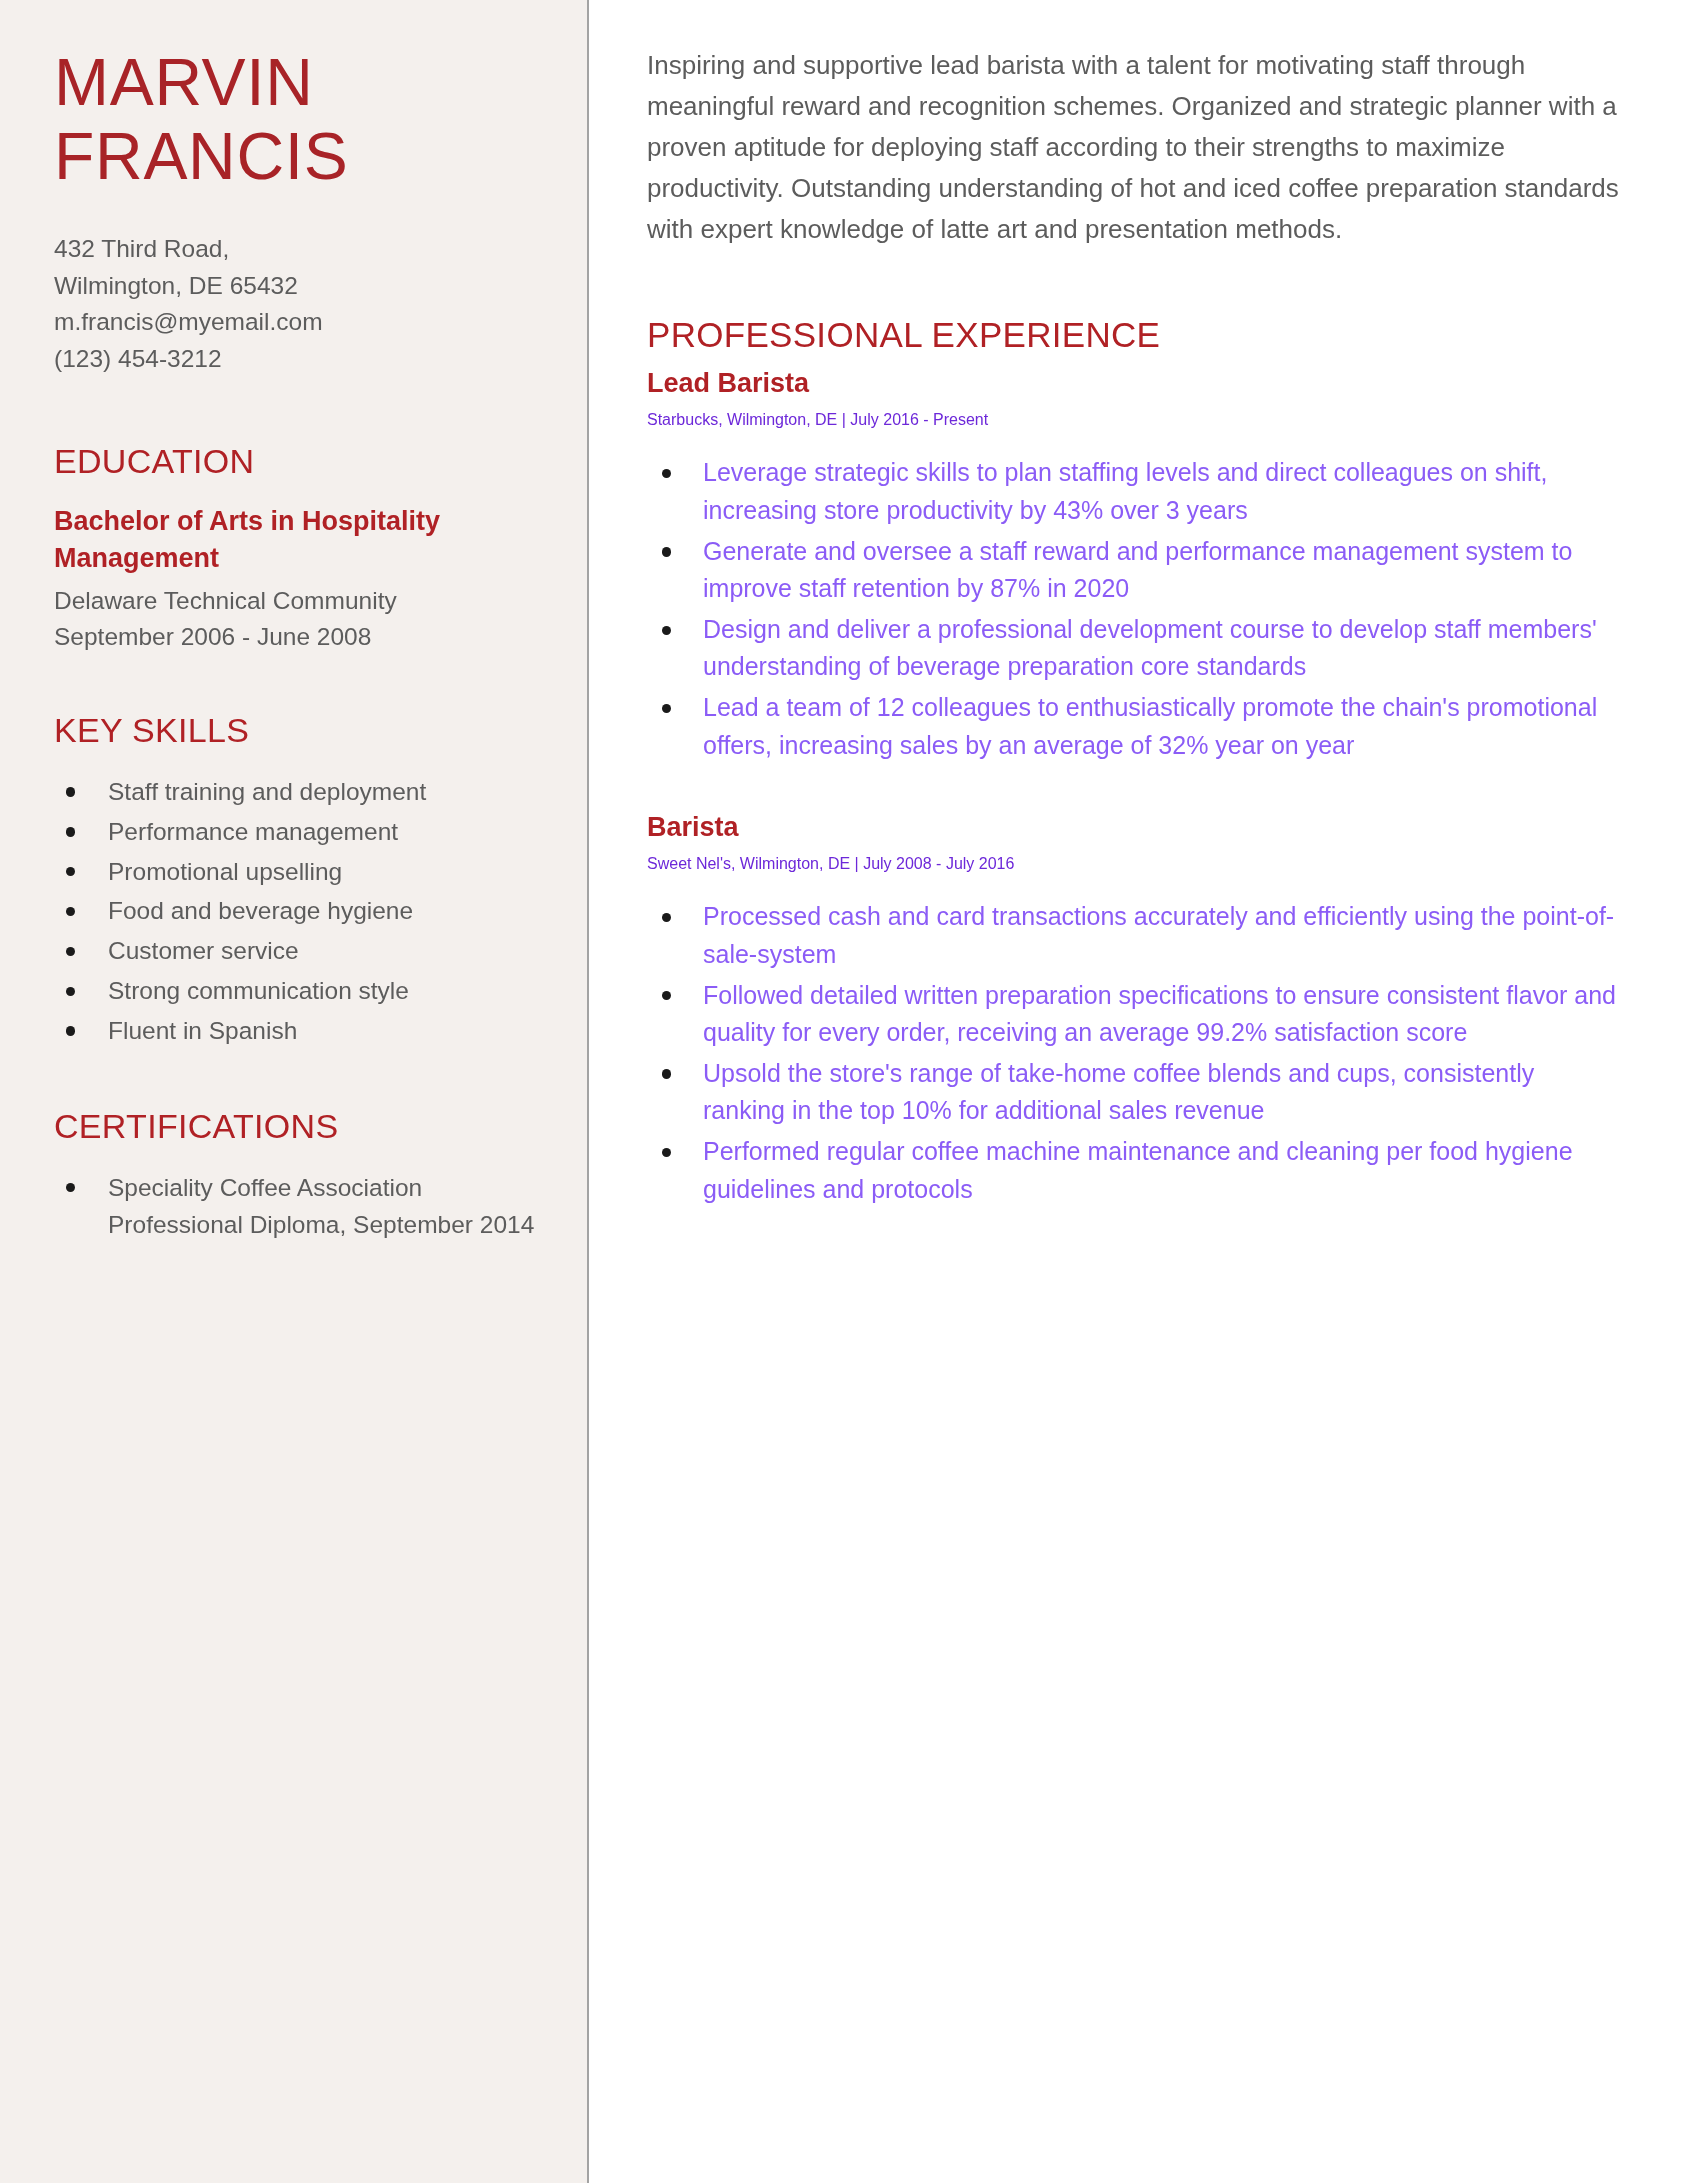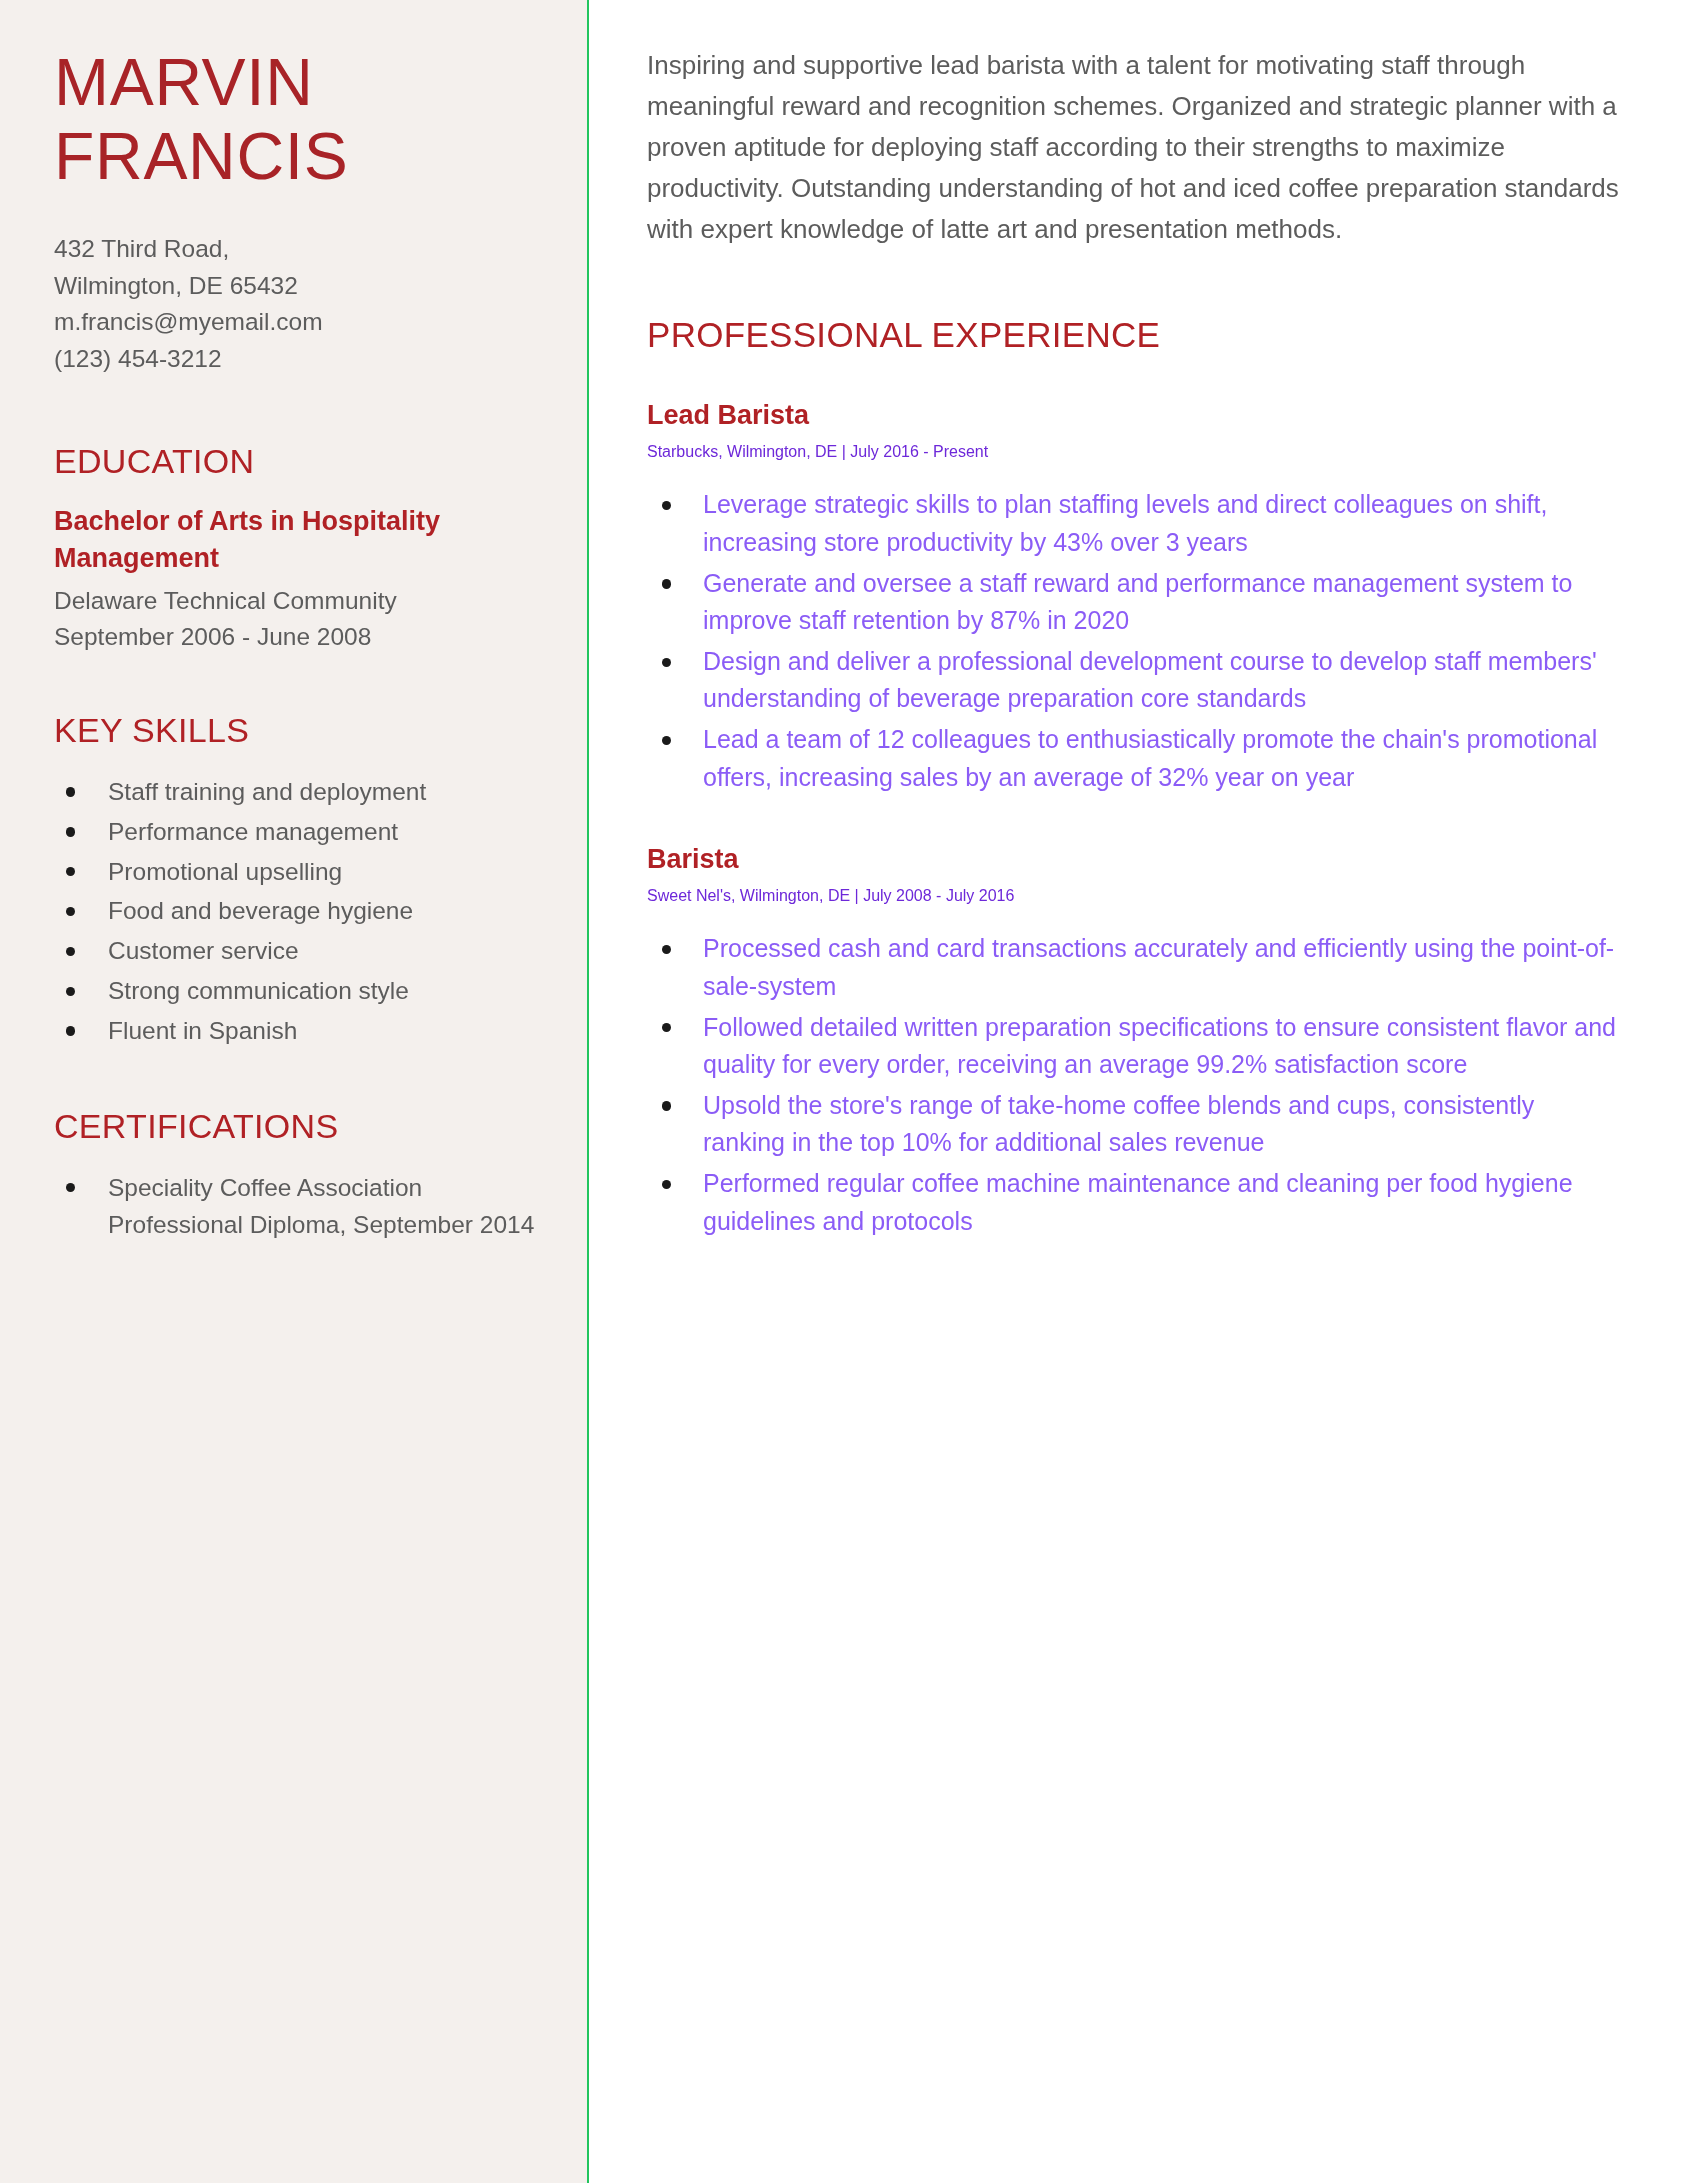--- a/index.html
+++ b/index.html
@@ -22,21 +22,21 @@
     display: flex;
     align-items: stretch;
     background: #ffffff;
   }
 
   
   .sidebar {
     width: 589px;
     flex: 0 0 589px;
     background: #F4F0ED;
-    border-right: 2px solid #22c55e;
+    border-right: 2px solid #a3a3a3;
     padding: 46px 35px 0 54px;
   }
 
   .name-block {
     margin-bottom: 37px;
   }
 
   .name-line {
     color: #A82327;
     font-size: 66px;
@@ -118,21 +118,21 @@
     font-size: 26px;
     line-height: 1.58;
     margin-bottom: 65px;
   }
 
   .main-heading {
     color: #B02125;
     font-size: 35px;
     font-weight: 400;
     letter-spacing: 0.3px;
-    margin-bottom: 45px;
+    margin-bottom: 13px;
   }
 
   .job { margin-bottom: 48px; }
   .job:last-child { margin-bottom: 0; }
 
   .job-title {
     color: #B02125;
     font-size: 27px;
     font-weight: 700;
     margin-bottom: 12px;

